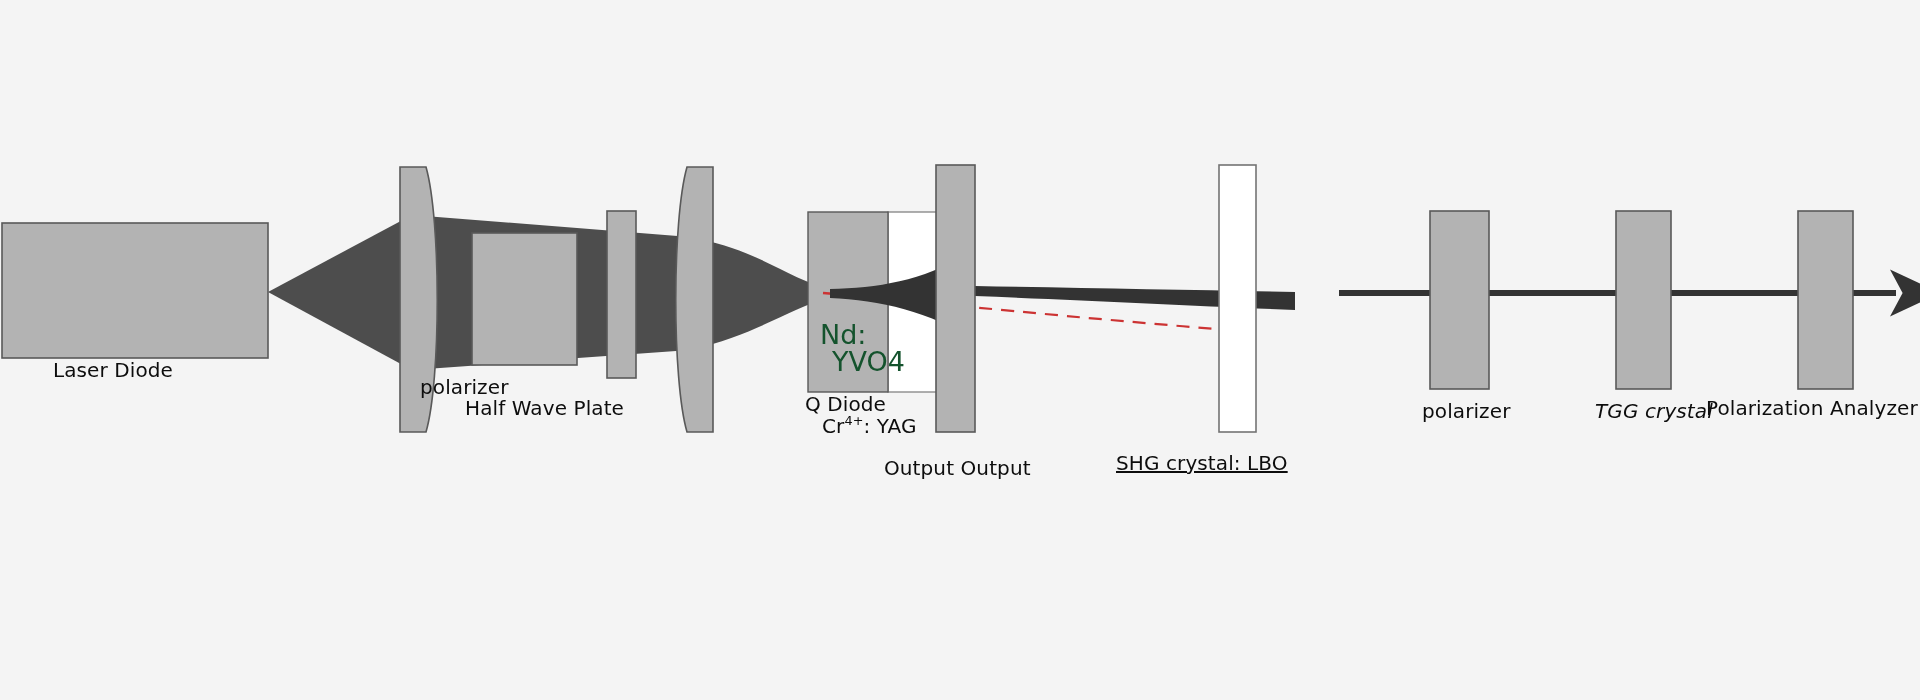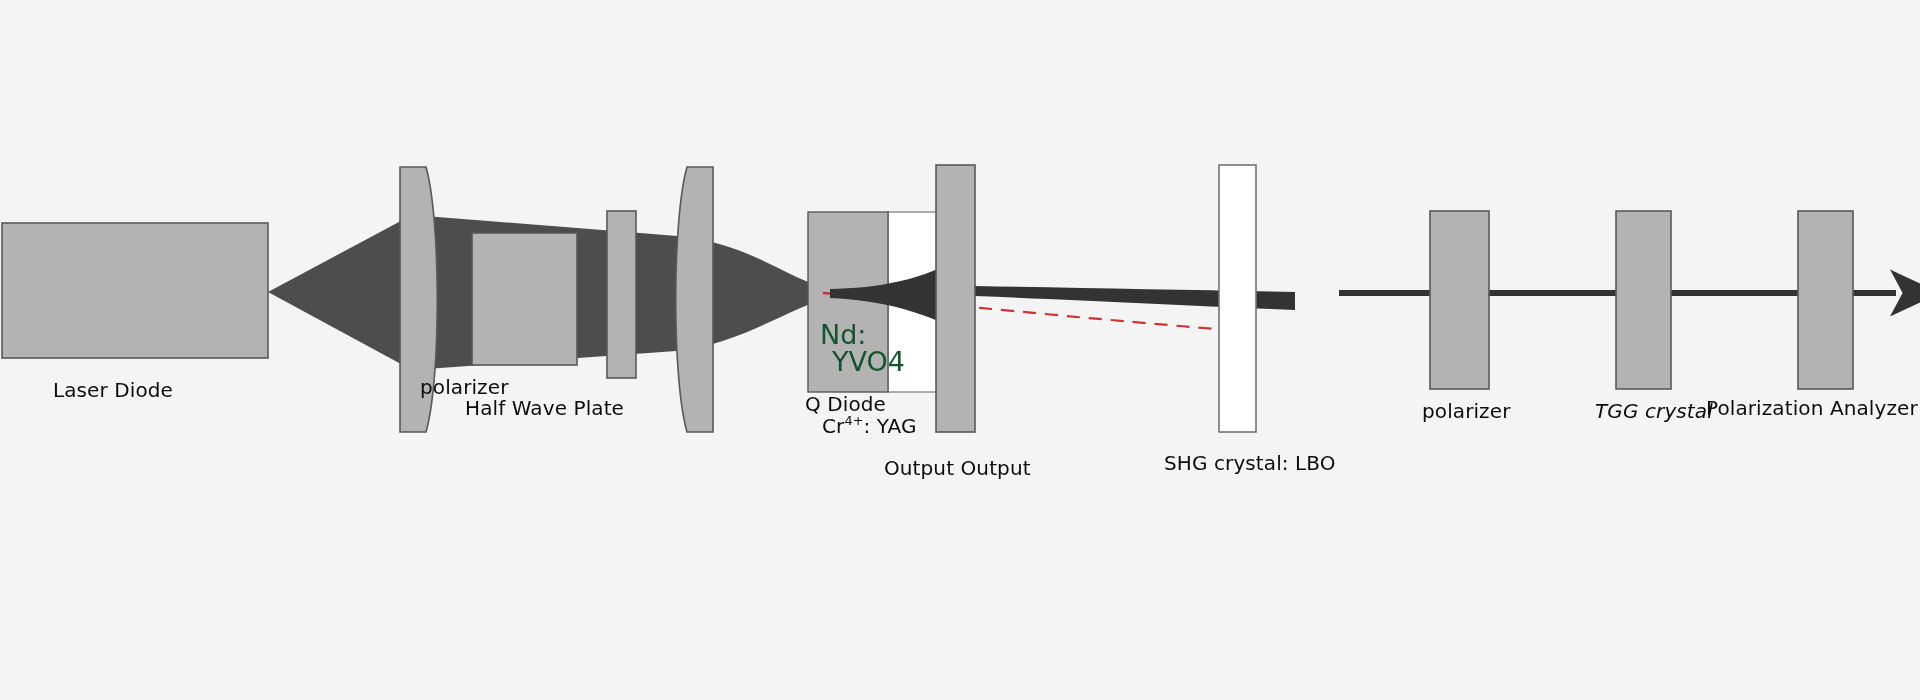--- a/index.html
+++ b/index.html
@@ -100,37 +100,37 @@
     <line x1="1339" y1="293" x2="1896" y2="293" stroke="#333333" stroke-width="6" marker-end="url(#beam-arrow)"></line>
 
     <rect x="1430" y="211" width="59" height="178" fill="#b3b3b3" stroke="#595959" stroke-width="1.6"></rect>
 
     <rect x="1616" y="211" width="55" height="178" fill="#b3b3b3" stroke="#595959" stroke-width="1.6"></rect>
 
     <rect x="1798" y="211" width="55" height="178" fill="#b3b3b3" stroke="#595959" stroke-width="1.6"></rect>
 
   </svg>
 
-  <div class="lbl" style="left:53px; top:380px;">Laser Diode</div>
+  <div class="lbl" style="left:53px; top:360px;">Laser Diode</div>
 
   <div class="lbl" style="left:420px; top:377px;">polarizer</div>
 
   <div class="lbl" style="left:465px; top:398px;text-align:center;">Half Wave Plate</div>
 
   <div class="lbl-in" style="left:820px; top:318px;">Nd:</div>
 
   <div class="lbl-in" style="left:832px; top:345px;">YVO4</div>
 
   <div class="lbl" style="left:805px; top:394px;">Q Diode</div>
 
   <div class="lbl" style="left:822px; top:416px;">Cr<sup>4+</sup>: YAG</div>
 
   <div class="lbl" style="left:884px; top:458px;">Output Output</div>
 
-  <div class="lbl" style="left:1164px; top:453px;">SHG crystal: LBO</div>
+  <div class="lbl" style="left:1116px; top:453px;text-decoration:underline;">SHG crystal: LBO</div>
 
   <div class="lbl" style="left:1422px; top:401px;">polarizer</div>
 
   <div class="lbl" style="left:1595px; top:401px;font-style:italic;">TGG crystal</div>
 
   <div class="lbl" style="left:1706px; top:398px;">Polarization Analyzer</div>
 
 </div>
 
 </body></html>

